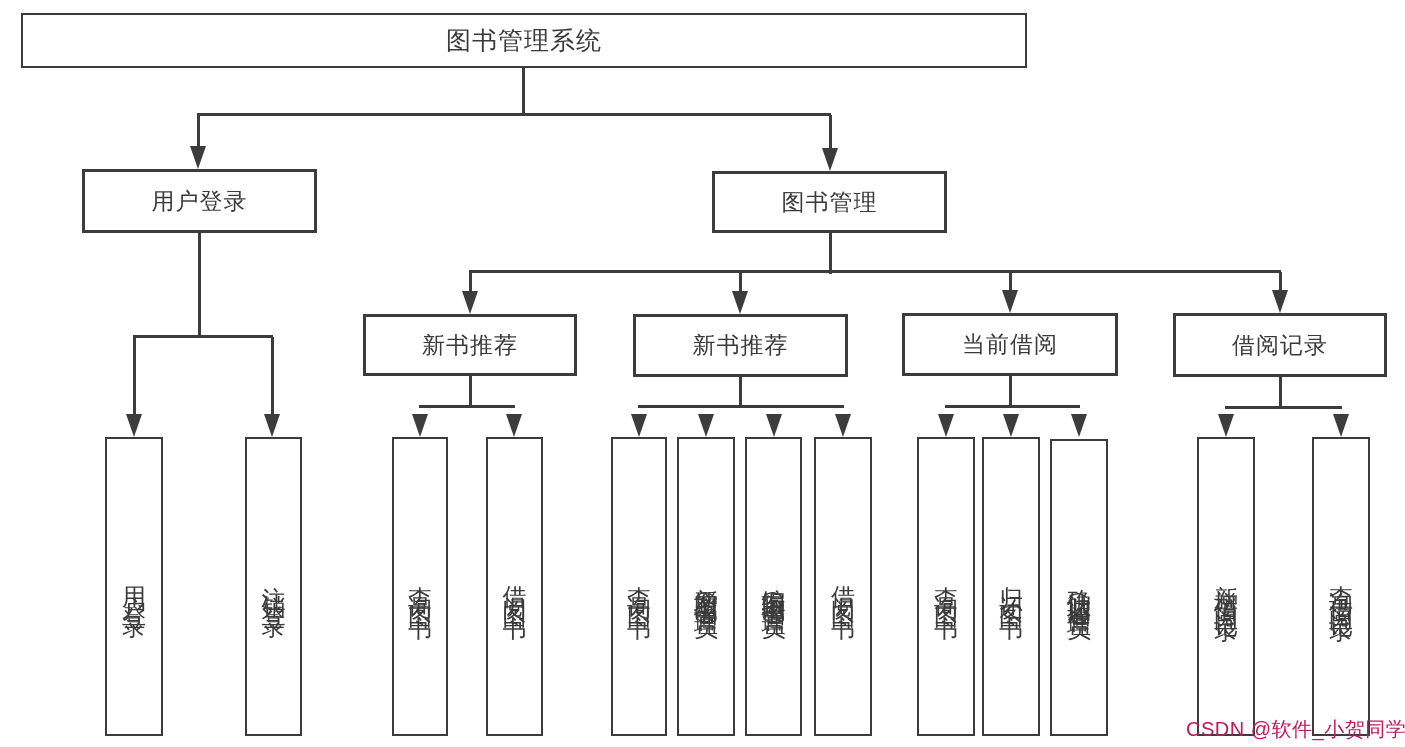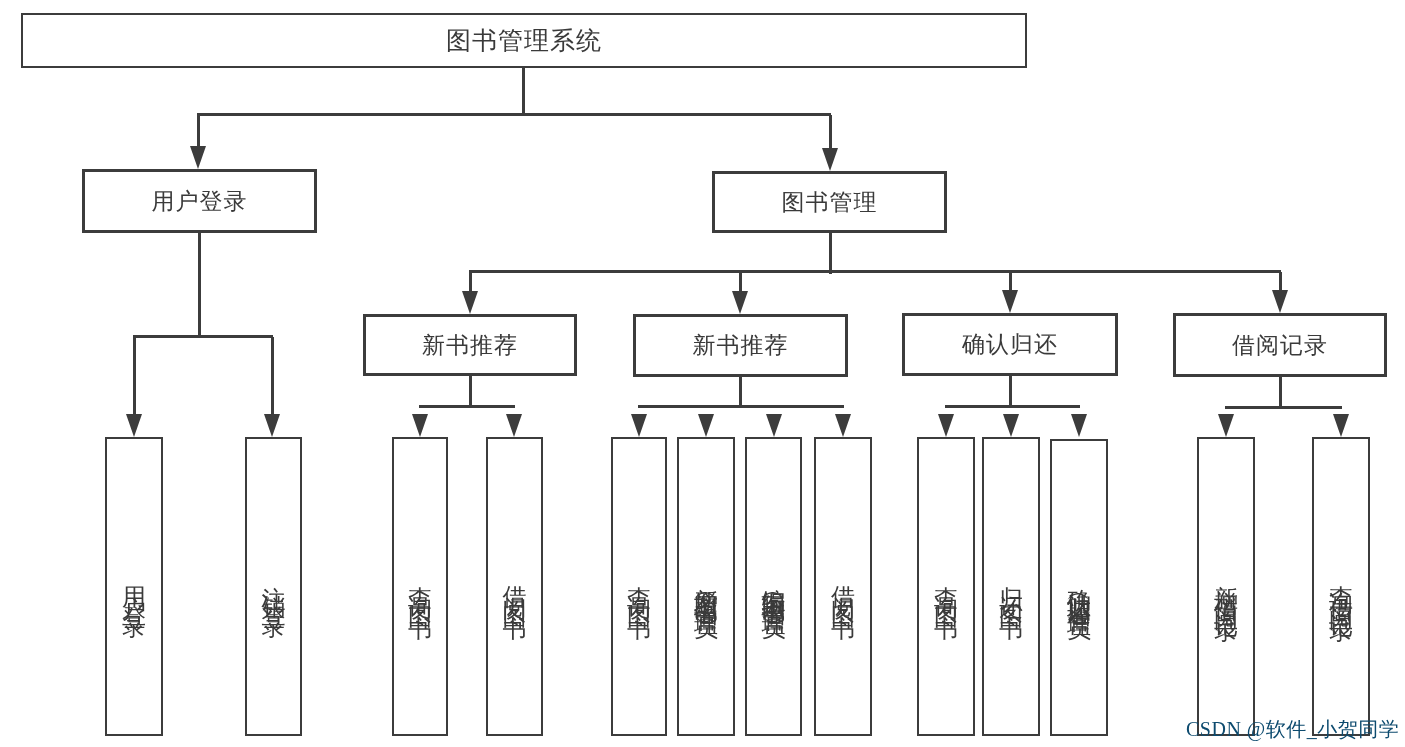--- a/index.html
+++ b/index.html
@@ -61,21 +61,21 @@
 
 <div id="canvas">
 
   <div class="hbox root" style="left:21px;top:13px;width:1006px;height:55px;">图书管理系统</div>
 
   <div class="hbox" style="left:82px;top:169px;width:235px;height:64px;">用户登录</div>
   <div class="hbox" style="left:712px;top:171px;width:235px;height:62px;text-align:center;">图书管理</div>
 
   <div class="hbox" style="left:363px;top:314px;width:214px;height:62px;">新书推荐</div>
   <div class="hbox" style="left:633px;top:314px;width:215px;height:63px;">新书推荐</div>
-  <div class="hbox" style="left:902px;top:313px;width:216px;height:63px;">确认归还</div>
+  <div class="hbox" style="left:902px;top:313px;width:216px;height:63px;">当前借阅</div>
   <div class="hbox" style="left:1173px;top:313px;width:214px;height:64px;">借阅记录</div>
 
   <div class="vbox" style="left:105px;top:437px;width:58px;height:299px;">
     <span>用户登录</span>
     </div>
   <div class="vbox" style="left:245px;top:437px;width:57px;height:299px;">
     <span>注销登录</span>
     </div>
 
   <div class="vbox" style="left:392px;top:437px;width:56px;height:299px;">
@@ -108,21 +108,21 @@
     <span>确认归还（管理员）</span>
     </div>
 
   <div class="vbox medium" style="left:1197px;top:437px;width:58px;height:299px;">
     <span>新增借阅记录</span>
     </div>
   <div class="vbox medium" style="left:1312px;top:437px;width:58px;height:299px;">
     <span>查询借阅记录</span>
     </div>
 
-  <div class="watermark" style="color: #0c4a6e; font-family: Liberation Serif, serif;">CSDN @软件_小贺同学</div>
+  <div class="watermark" style="color: #be185d;">CSDN @软件_小贺同学</div>
 <div class="vline" style="left: 521.5px; top: 68px; height: 48px; background: rgb(60, 60, 60);"></div>
     <div class="vline" style="left: 196.5px; top: 115px; height: 35px; background: rgb(60, 60, 60);"></div>
     <div class="vline" style="left: 828.5px; top: 115px; height: 37px; background: rgb(60, 60, 60);"></div>
     <div class="vline" style="left: 197.5px; top: 233px; height: 105px; background: rgb(60, 60, 60);"></div>
     <div class="vline" style="left: 828.5px; top: 233px; height: 41px; background: rgb(60, 60, 60);"></div>
     <div class="vline" style="left: 468.5px; top: 272px; height: 23px; background: rgb(60, 60, 60);"></div>
     <div class="vline" style="left: 738.5px; top: 272px; height: 23px; background: rgb(60, 60, 60);"></div>
     <div class="vline" style="left: 1008.5px; top: 272px; height: 23px; background: rgb(60, 60, 60);"></div>
     <div class="vline" style="left: 1278.5px; top: 272px; height: 23px; background: rgb(60, 60, 60);"></div>
     <div class="vline" style="left: 468.5px; top: 376px; height: 32px; background: rgb(60, 60, 60);"></div>

